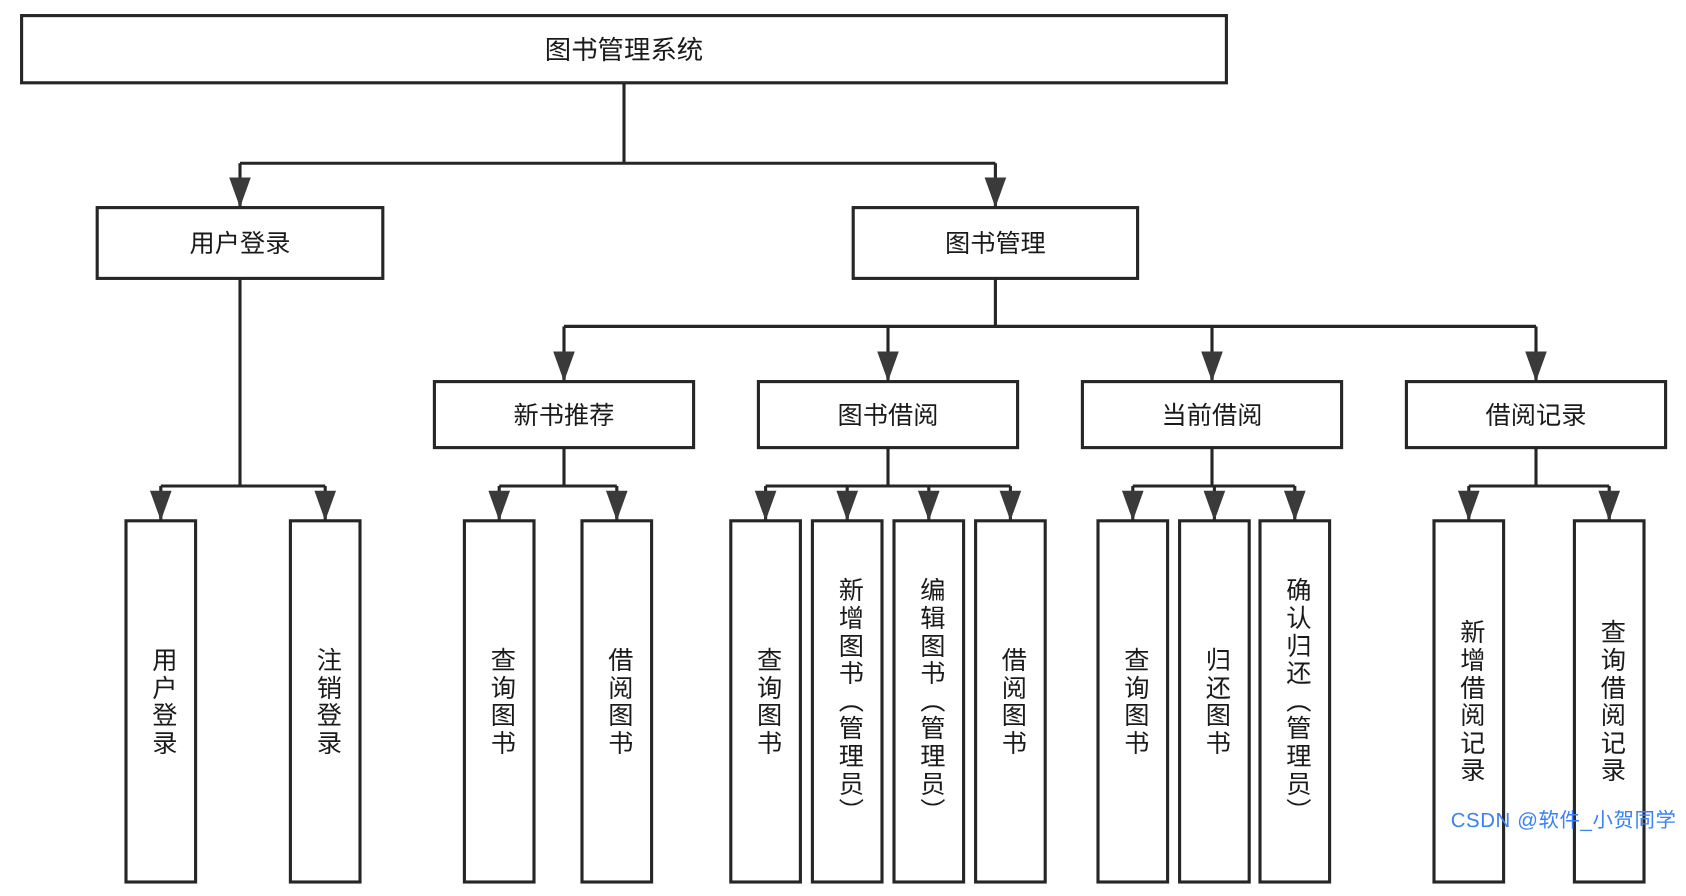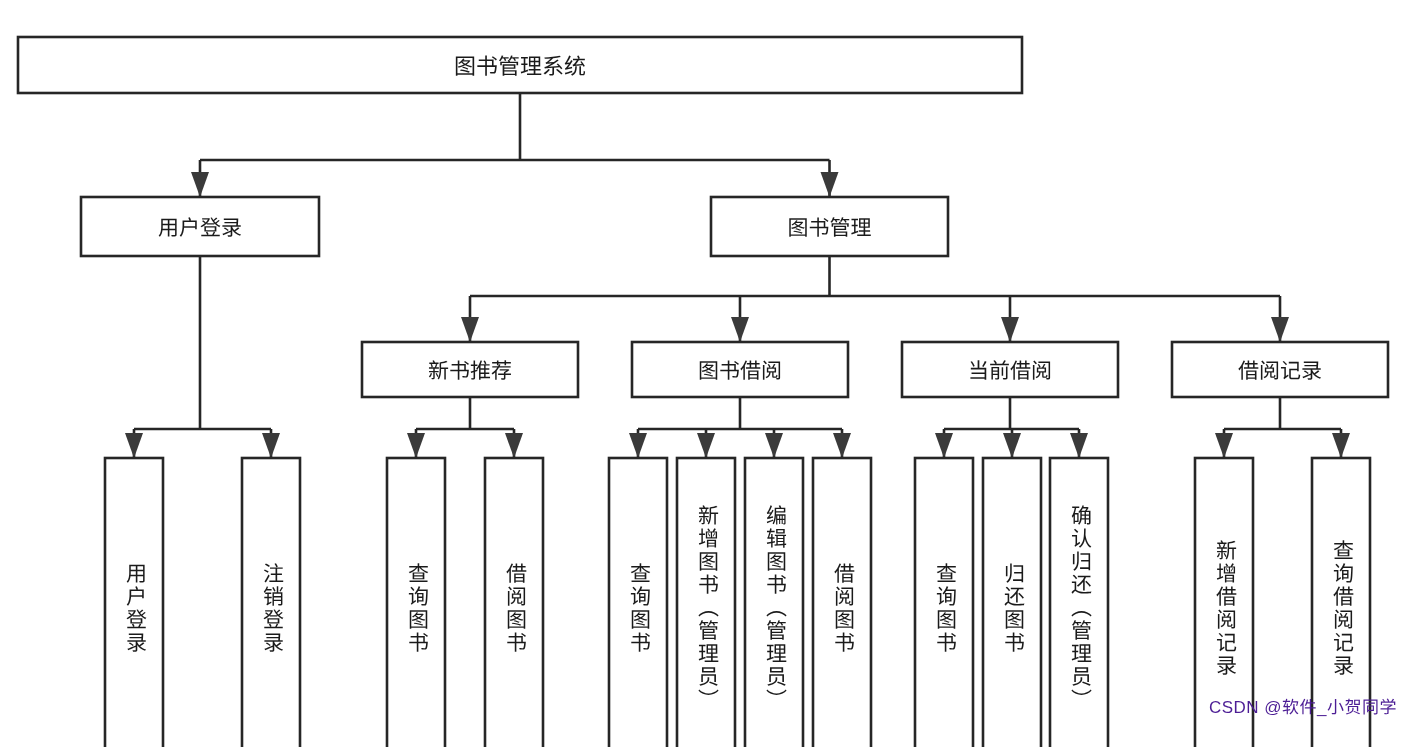--- a/index.html
+++ b/index.html
@@ -12,21 +12,20 @@
     width: 1405px;
     height: 747px;
     overflow: hidden;
     font-family: "Liberation Sans", "DejaVu Sans", sans-serif;
   }
   #diagram-root {
     position: relative;
     width: 1405px;
     height: 700px;
     background: #ffffff;
-    margin-top: 24px;
   }
   svg#tree-svg {
     position: absolute;
     top: 0;
     left: 0;
     width: 1405px;
     height: 747px;
     display: block;
   }
   .node-box {
@@ -73,21 +72,21 @@
     white-space: nowrap;
     pointer-events: none;
     user-select: none;
   }
   #watermark {
     position: absolute;
     right: 8px;
     bottom: 6px;
     font-family: "Liberation Sans", "DejaVu Sans", sans-serif;
     font-size: 17px;
-    color: #4c1d95;
+    color: #3b82f6;
     letter-spacing: 0.5px;
     white-space: nowrap;
   }
 </style>
 </head>
 <body>
 
 <div id="diagram-root">
   <svg id="tree-svg" viewBox="0 0 1405 747" preserveAspectRatio="none" xmlns="http://www.w3.org/2000/svg">
     <g id="connectors-layer">

